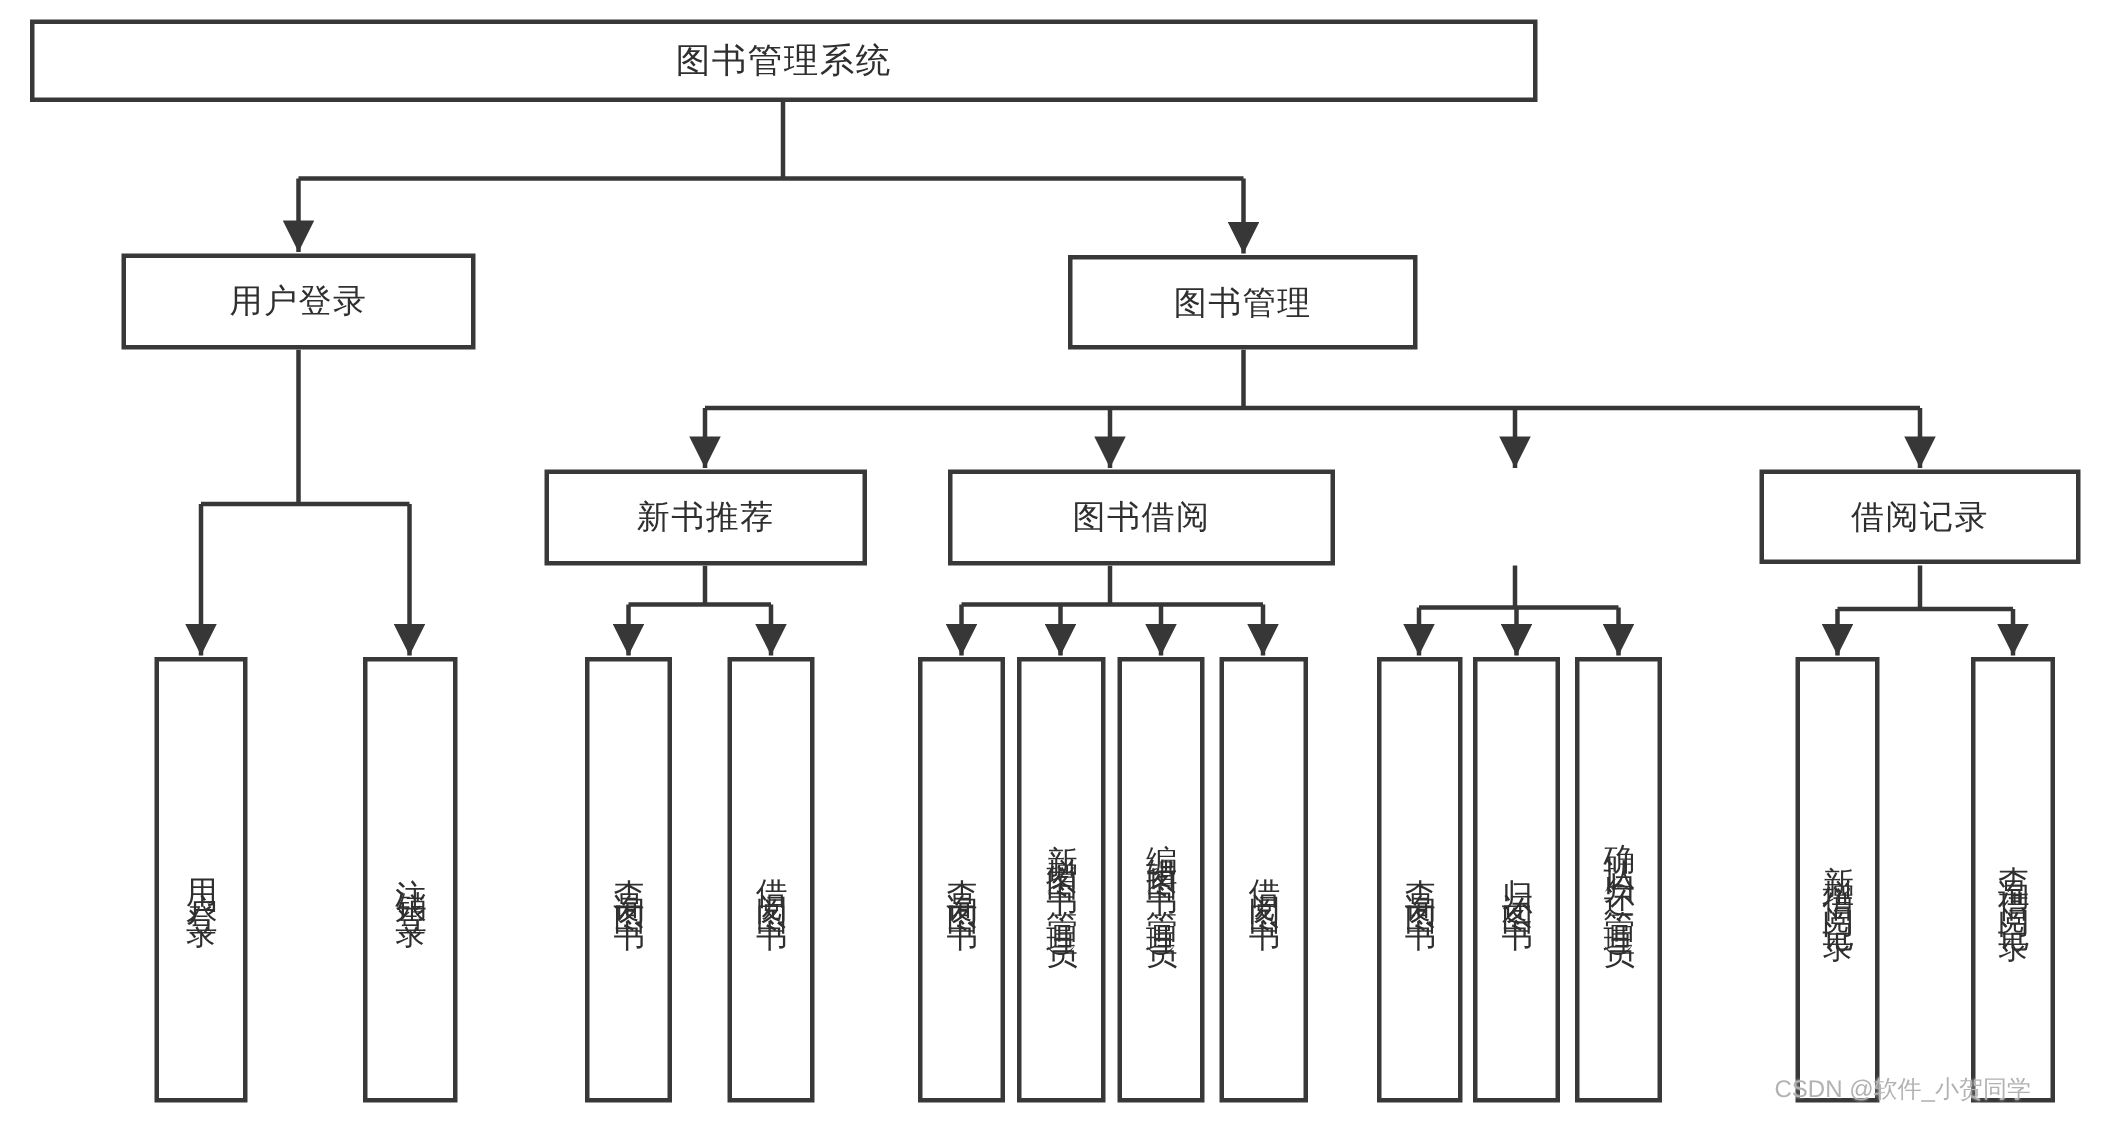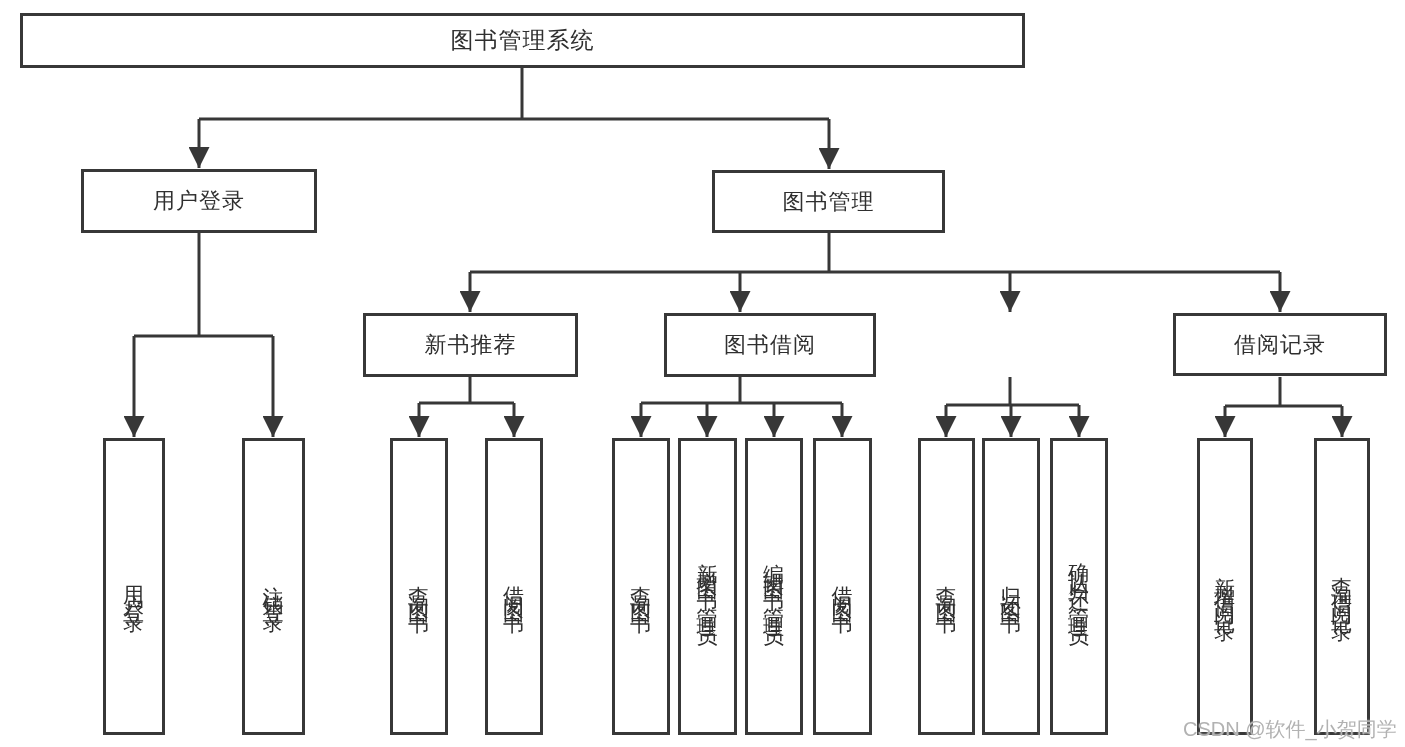--- a/index.html
+++ b/index.html
@@ -38,21 +38,21 @@
     text-orientation: mixed;
     font-size: 21px;
     letter-spacing: 9px;
     line-height: 1;
   }
   .watermark {
     position: absolute;
     left: 1183px;
     top: 716px;
     z-index: 3;
-    font-size: 20px;
+    font-size: 16px;
     color: #b2b2b2;
     white-space: nowrap;
     text-shadow: 0 0 2px rgba(255,255,255,0.9);
   }
 </style>
 </head>
 <body>
 
 <div id="canvas">
 
@@ -105,21 +105,21 @@
       <path d="M1342,406 V437" marker-end="url(#arrow)"></path>
     </g>
   </svg>
 
   <div class="node h root" style="left:20px; top:13px; width:1005px; height:55px;">图书管理系统</div>
 
   <div class="node h" style="left:81px; top:169px; width:236px; height:64px;">用户登录</div>
   <div class="node h" style="left:712px; top:170px; width:233px; height:63px;">图书管理</div>
 
   <div class="node h" style="left:363px; top:313px; width:215px; height:64px;">新书推荐</div>
-  <div class="node h" style="left:664px; top:313px; width:212px; height:64px;">图书借阅</div>
+  <div class="node h" style="left:632px; top:313px; width:258px; height:64px;">图书借阅</div>
   <div class="node h" style="left:1173px; top:313px; width:214px; height:63px;">借阅记录</div>
 
   <div class="node v" style="left:103px; top:438px; width:62px; height:297px;">用户登录</div>
   <div class="node v" style="left:242px; top:438px; width:63px; height:297px;">注销登录</div>
 
   <div class="node v" style="left:390px; top:438px; width:58px; height:297px;">查询图书</div>
   <div class="node v" style="left:485px; top:438px; width:58px; height:297px;">借阅图书</div>
 
   <div class="node v" style="left:612px; top:438px; width:58px; height:297px;">查询图书</div>
   <div class="node v" style="left:678px; top:438px; width:59px; height:297px;">新增图书（管理员）</div>

